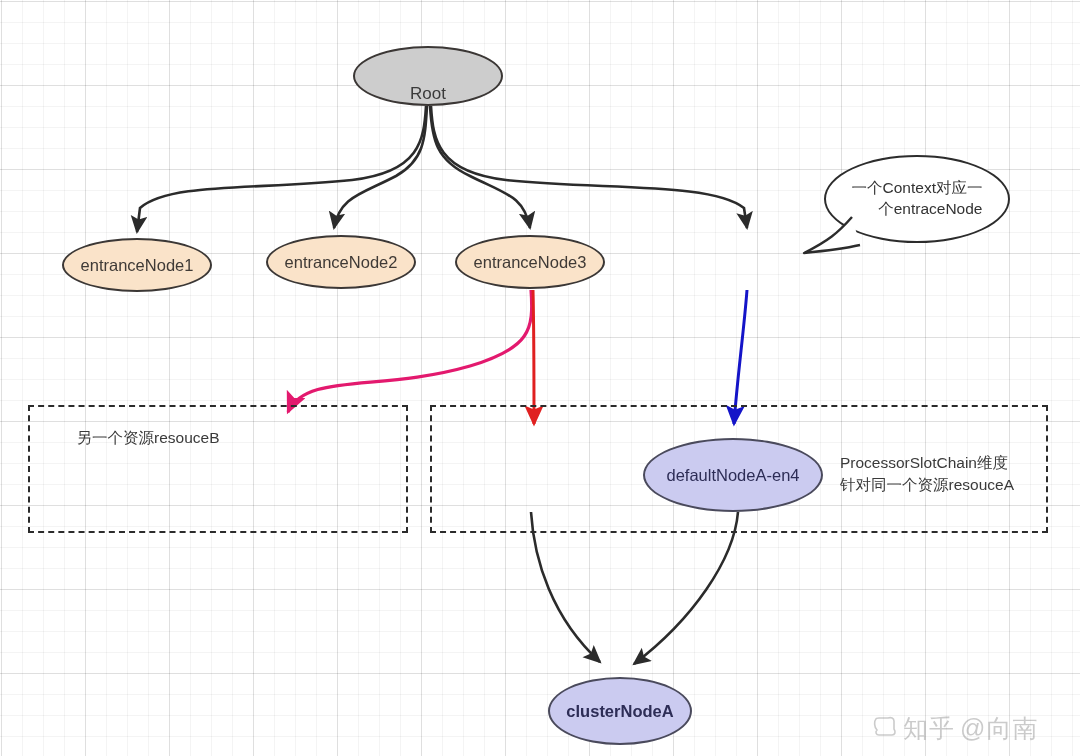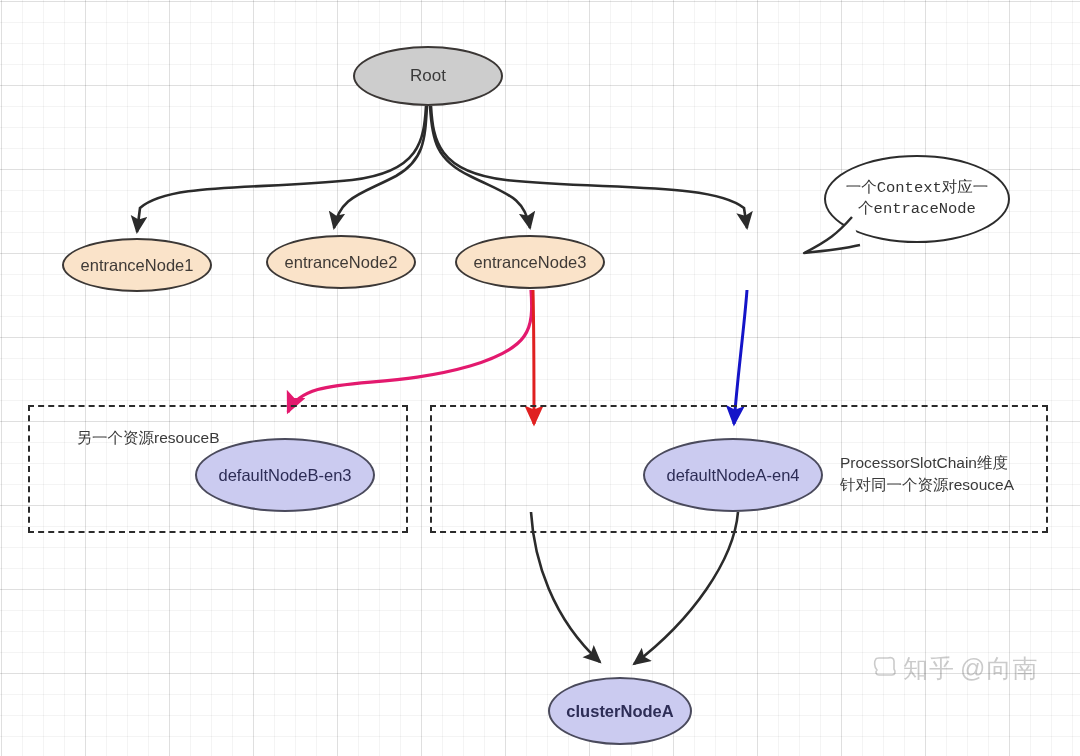--- a/index.html
+++ b/index.html
@@ -83,23 +83,22 @@
     background: #ffffff;
     border-radius: 50% / 50%;
     display: flex;
     align-items: center;
     justify-content: center;
   }
   .callout-text {
     color: #333333;
     font-size: 15.5px;
     line-height: 1.35;
-    text-align: center;
+    text-align: right;
     white-space: pre-line;
-    font-family: Liberation Mono, monospace;
   }
   .watermark {
     position: absolute;
     display: flex;
     align-items: center;
     gap: 5px;
     opacity: 0.3;
     color: #555555;
     font-size: 25px;
     letter-spacing: 1px;
@@ -149,60 +148,57 @@
     <path d="M 738,512 C 734,560 692,620 634,664" fill="none" stroke="#2b2b2b" stroke-width="2.6" marker-end="url(#arrow-black)"></path>
   </svg>
 
   <div class="dashed-box" style="left:28px; top:405px; width:380px; height:128px;"></div>
   <div class="box-label" style="left:48px; top:427px; width:200px;text-align:center;">另一个资源resouceB</div>
 
   <div class="dashed-box" style="left:430px; top:405px; width:618px; height:128px;"></div>
   <div class="box-label" style="left:840px; top:452px; width:210px;">ProcessorSlotChain维度
 针对同一个资源resouceA</div>
 
-  <div class="node node-root" style="left:353px; top:46px; width:150px; height:60px;">
+  <div class="node node-root" style="left:353px; top:46px; width:150px; height:60px;align-items:flex-end;">
     <span>Root</span>
   </div>
 
   <div class="node node-entrance" style="left:62px; top:238px; width:150px; height:54px;">
     <span>entranceNode1</span>
   </div>
 
   <div class="node node-entrance" style="left:266px; top:235px; width:150px; height:54px;text-align:right;">
     <span>entranceNode2</span>
   </div>
 
   <div class="node node-entrance" style="left:455px; top:235px; width:150px; height:54px;">
     <span>entranceNode3</span>
   </div>
 
 
-  <div class="node node-default" style="left:195px; top:438px; width:180px; height:74px;">
-    <span>defaultNodeB-en3</span>
-  </div>
 
 
   <div class="node node-default" style="left:643px; top:438px; width:180px; height:74px;">
     <span>defaultNodeA-en4</span>
   </div>
 
   <div class="node node-default" style="left:548px; top:677px; width:144px; height:68px;font-weight:bold;">
     <span>clusterNodeA</span>
   </div>
 
   <div class="callout" style="left:824px; top:155px; width:186px; height:88px;">
     <span class="callout-text">一个Context对应一
 个entraceNode</span>
   </div>
   <svg style="position:absolute; left:780px; top:205px; width:110px; height:70px;" viewBox="0 0 110 70">
     <path d="M 72,12 C 58,28 48,36 24,48 C 44,46 62,44 80,40" fill="#ffffff" stroke="#2c2c2c" stroke-width="2.4" stroke-linejoin="round"></path>
     <path d="M 74,11 C 86,14 92,18 96,22" fill="#ffffff" stroke="#ffffff" stroke-width="3"></path>
   </svg>
 
-  <div class="watermark" style="left:872px; top:652px;justify-content:flex-end;">
+  <div class="watermark" style="left:872px; top:712px;justify-content:flex-end;">
     <span class="wm-logo">
       <svg width="26" height="26" viewBox="0 0 26 26">
         <path d="M4,6 C2,8 2,14 5,17 C3,19 4,22 7,22 L20,22 C23,22 24,19 22,16 L22,8 C22,5 19,4 16,5 L7,5 C5,5 4,5 4,6 Z" fill="none" stroke="#555555" stroke-width="1.6"></path>
       </svg>
     </span>
     <span>知乎</span>
     <span>@向南</span>
   </div>
 
 </div>

